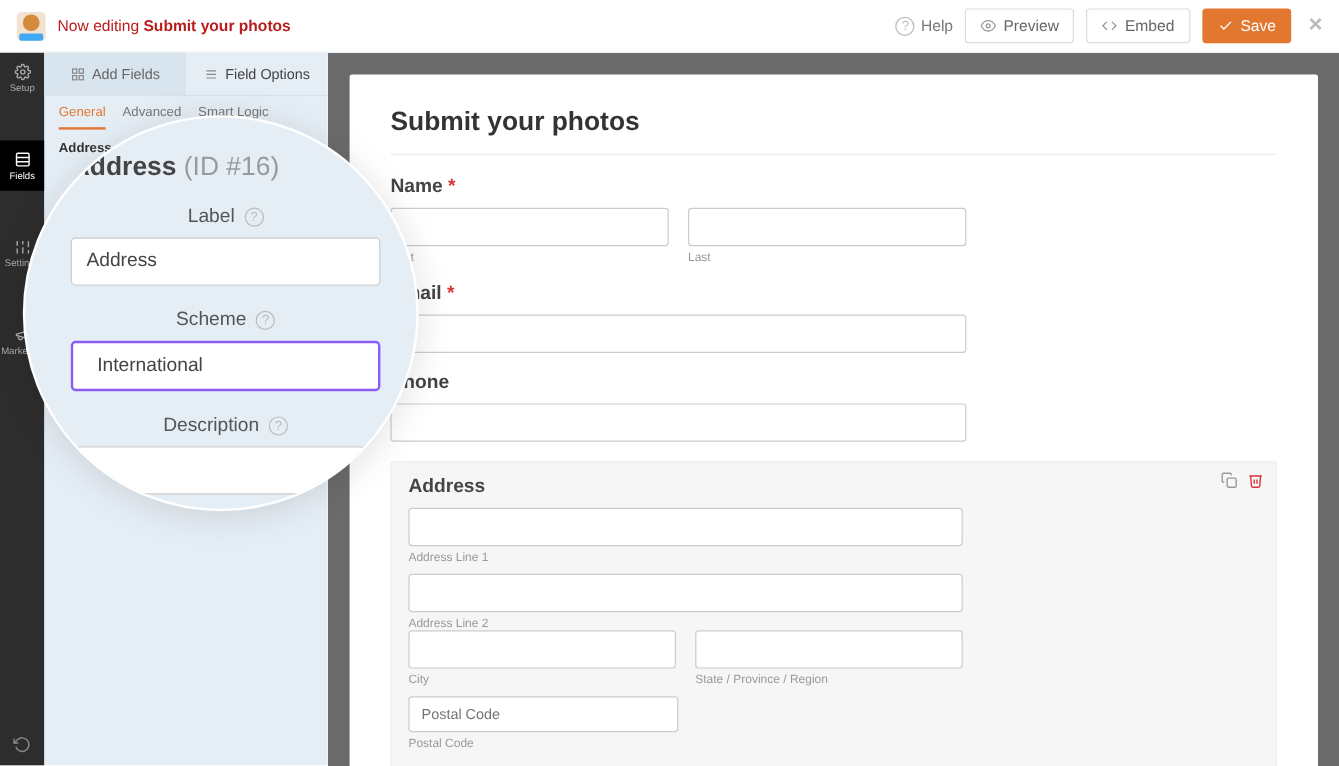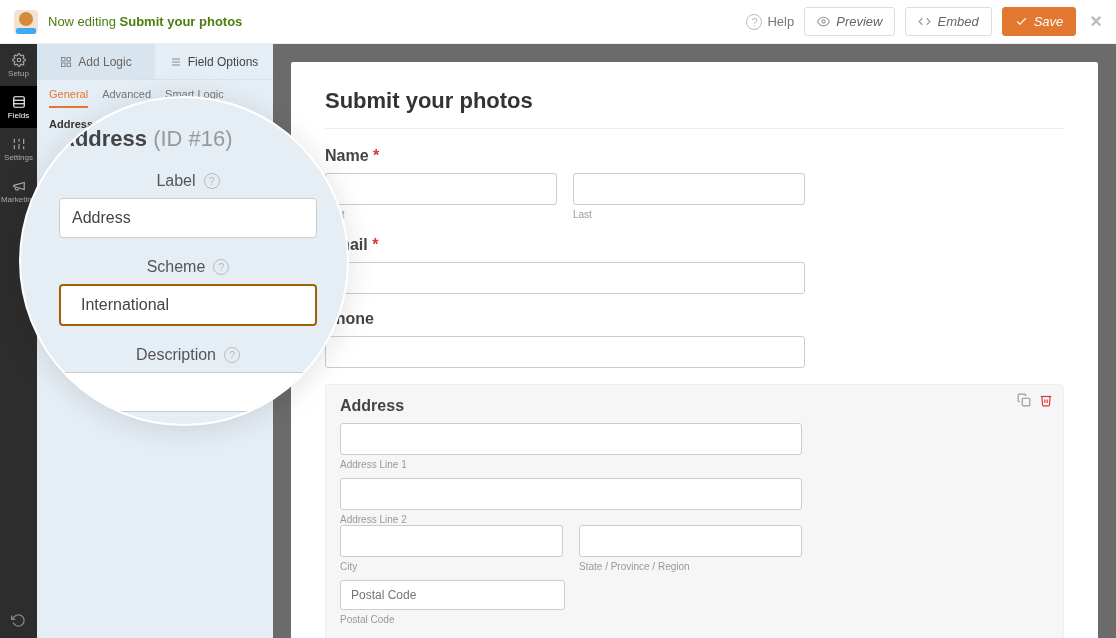--- a/index.html
+++ b/index.html
@@ -1,30 +1,30 @@
 <!DOCTYPE html>
 <html><head>
 <meta charset="utf-8">
 <style>
 * { box-sizing: border-box; margin: 0; padding: 0; }
 body { font-family: -apple-system, BlinkMacSystemFont, "Segoe UI", Arial, sans-serif; background: #fff; width: 1116px; height: 638px; overflow: hidden; color: #444; }
 
 .topbar { height: 44px; display: flex; align-items: center; justify-content: space-between; padding: 0 14px; border-bottom: 1px solid #eee; }
-.topbar-left { display: flex; align-items: center; gap: 10px; font-size: 13px; color: #4d7c0f; }
+.topbar-left { display: flex; align-items: center; gap: 10px; font-size: 13px; color: #b91c1c; }
 .logo { width: 24px; height: 24px; background: #f3e2d2; border-radius: 4px; position: relative; }
 .logo::before { content: ""; position: absolute; width: 14px; height: 14px; background: #d68b3c; border-radius: 50%; top: 2px; left: 5px; }
 .logo::after { content: ""; position: absolute; width: 20px; height: 6px; background: #3fa9f5; bottom: 0; left: 2px; border-radius: 2px; }
 .topbar-right { display: flex; align-items: center; gap: 10px; }
 .help { font-size: 13px; color: #777; display: flex; align-items: center; gap: 5px; cursor: pointer; }
-.btn { border: 1px solid #ddd; background: #fff; padding: 6px 12px; font-size: 13px; color: #666; border-radius: 3px; cursor: pointer; display: flex; align-items: center; gap: 6px; font-style: italic; }
+.btn { border: 1px solid #ddd; background: #fff; padding: 6px 12px; font-size: 13px; color: #666; border-radius: 3px; cursor: pointer; display: flex; align-items: center; gap: 6px; }
 .btn-primary { background: #e27730; border-color: #e27730; color: #fff; text-align: right; }
 .close-x { color: #bbb; font-size: 20px; cursor: pointer; font-weight: bold; margin-left: 4px; }
 
 .main { display: flex; height: calc(100% - 44px); }
-.railnav { width: 37px; background: #2d2d2d; display: flex; flex-direction: column; }
+.railnav { width: 37px; background: #2d2d2d; display: flex; flex-direction: column; gap: 31px; }
 .railnav-item { height: 42px; color: #aaa; display: flex; flex-direction: column; align-items: center; justify-content: center; font-size: 8px; gap: 2px; cursor: pointer; }
 .railnav-item.active { background: #000000; color: #fff; }
 .railnav-item svg { width: 14px; height: 14px; }
 .rail-spacer { flex: 1; }
 .rail-undo { height: 36px; color: #888; display:flex; align-items:center; justify-content:center; }
 
 .sidebar { width: 236px; background: #e6eef5; position: relative; }
 .side-tabs { display: flex; height: 36px; }
 .side-tab { flex: 1; display: flex; align-items: center; justify-content: center; gap: 6px; font-size: 12px; color: #666; cursor: pointer; border-bottom: 1px solid #d8e0e8; }
 .side-tab.inactive { background: #d8e4ee; }
@@ -34,21 +34,21 @@
 .sub-tab.active { color: #e27730; border-bottom: 2px solid #e27730; }
 .crumb { font-size: 11px; color: #333; padding: 10px 12px 6px 12px; font-weight: 600; }
 
 .zoom-wrap { position: absolute; left: -18px; top: 52px; width: 330px; height: 330px; border-radius: 50%; background: #e6eef5; border: 2px solid #fff; box-shadow: 0 4px 30px rgba(0,0,0,.12); overflow: hidden; }
 .zoom-inner { padding: 28px 30px 0 38px; }
 .zoom-title { font-size: 22px; font-weight: 700; color: #444; }
 .zoom-title .id { color: #999; font-weight: 500; }
 .zoom-label { font-size: 16px; color: #555; display: flex; align-items: center; gap: 8px; margin-top: 20px; justify-content: center; }
 .q-icon { width: 16px; height: 16px; border: 1.5px solid #bbb; border-radius: 50%; display: inline-flex; align-items:center; justify-content:center; font-size: 11px; color: #bbb; }
 .zoom-input { width: 100%; padding: 10px 12px; font-size: 16px; border: 1px solid #ccc; border-radius: 4px; margin-top: 8px; color: #444; }
-.zoom-input.focused { border: 2px solid #a16207; padding-left: 20px; }
+.zoom-input.focused { border: 2px solid #8b5cf6; padding-left: 20px; }
 .zoom-desc { width: 100%; height: 40px; border: 1px solid #ccc; border-radius: 4px; margin-top: 8px; background:#fff; }
 
 .canvas { flex: 1; background: #6b6b6b; padding: 18px; overflow: auto; }
 .form-card { background: #fff; border-radius: 2px; padding: 26px 34px; min-height: 100%; }
 .form-title { font-size: 22px; font-weight: 700; color: #333; padding-bottom: 14px; border-bottom: 1px solid #eee; margin-bottom: 18px; }
 .field { margin-bottom: 16px; }
 .field-label { font-size: 16px; font-weight: 700; color: #444; display: block; margin-bottom: 8px; }
 .req { color: #d63638; }
 .input { width: 100%; border: 1px solid #ccc; border-radius: 3px; height: 32px; padding: 0 10px; font-size: 13px; }
 .sub-label { font-size: 10px; color: #999; margin-top: 4px; display: block; }
@@ -145,21 +145,21 @@
 
   <div class="sidebar">
     <div class="side-tabs">
       <div class="side-tab inactive">
         <svg viewBox="0 0 24 24" width="12" height="12" fill="none" stroke="#888" stroke-width="2">
             <rect x="3" y="3" width="7" height="7"></rect>
             <rect x="14" y="3" width="7" height="7"></rect>
             <rect x="14" y="14" width="7" height="7"></rect>
             <rect x="3" y="14" width="7" height="7"></rect>
           </svg>
-        <span>Add Logic</span>
+        <span>Add Fields</span>
       </div>
       <div class="side-tab active">
         <svg viewBox="0 0 24 24" width="12" height="12" fill="none" stroke="#888" stroke-width="2">
             <line x1="4" y1="6" x2="20" y2="6"></line>
             <line x1="4" y1="12" x2="20" y2="12"></line>
             <line x1="4" y1="18" x2="20" y2="18"></line>
           </svg>
         <span>Field Options</span>
       </div>
     </div>

